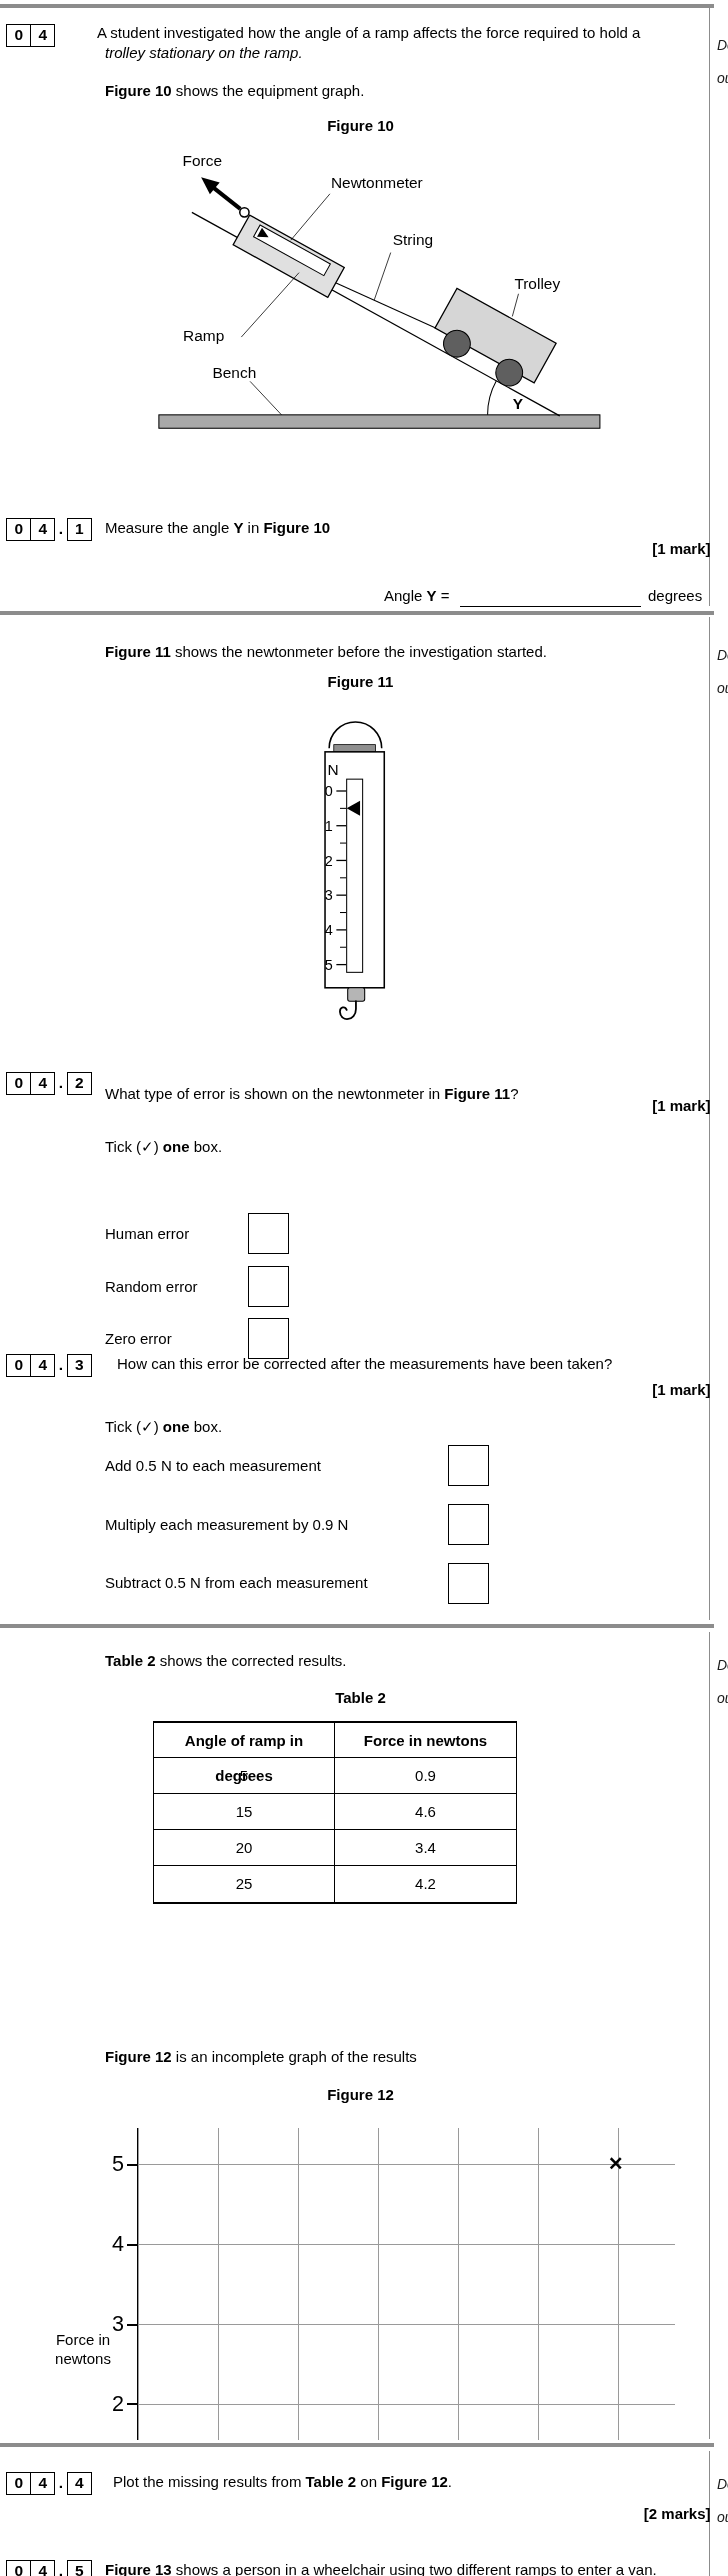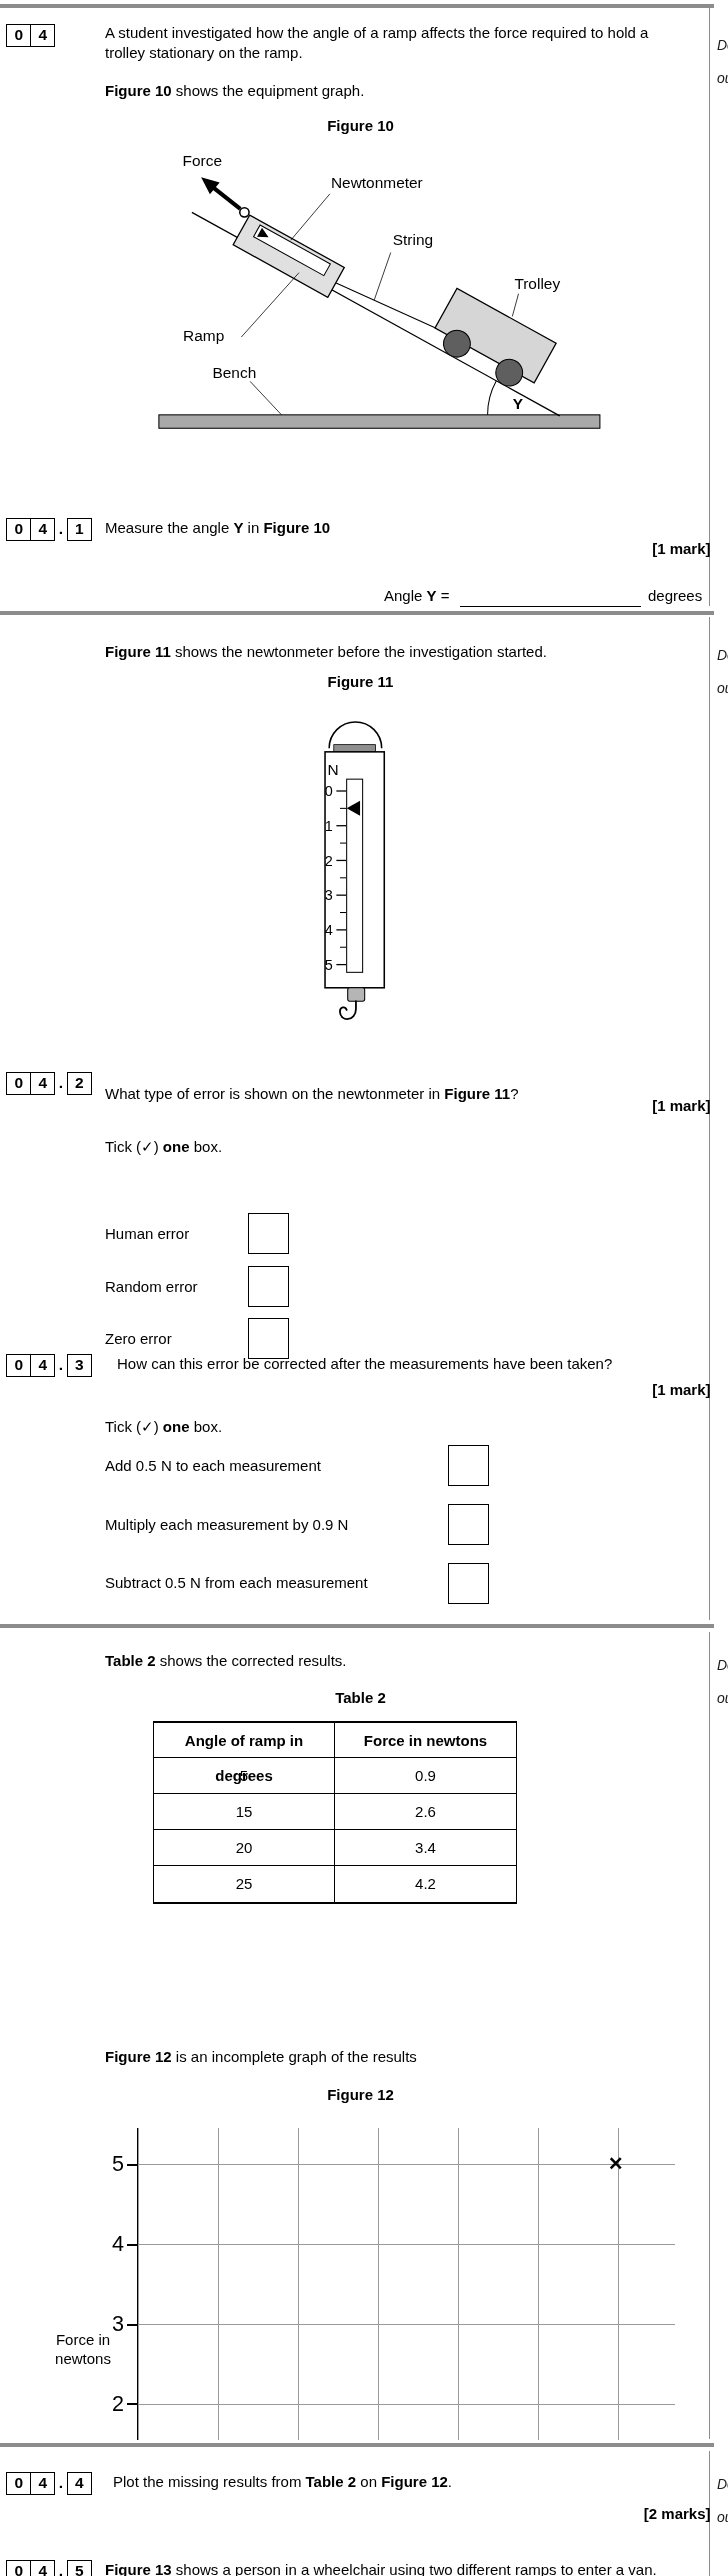--- a/index.html
+++ b/index.html
@@ -73,22 +73,22 @@
     <div>Do not write</div>
     <div>outside the</div>
   </div>
 
   <div class="qnum" style="top:24px;">
     <div class="pair">
         <span class="qcell">0</span>
         <span class="qcell">4</span>
       </div>
   </div>
-  <div class="abs t" style="left:105px;top:24px;text-align:center;">A student investigated how the angle of a ramp affects the force required to hold a</div>
-  <div class="abs t" style="left:105px;top:44px;">trolley stationary on the ramp.</div>
+  <div class="abs t" style="left:97px;top:24px;text-align:center;">A student investigated how the angle of a ramp affects the force required to hold a</div>
+  <div class="abs t" style="left:105px;top:44px;font-style:italic;">trolley stationary on the ramp.</div>
   <div class="abs t" style="left:105px;top:82px;"><span class="b">Figure 10</span><span> shows the equipment graph.</span></div>
   <div class="center-head" style="top:117px;">Figure 10</div>
 
   <svg class="abs" style="left:129px;top:135px;" width="474" height="299" viewBox="0 0 920 580">
 
     <rect x="58" y="543" width="856" height="26" fill="#a9a9a9" stroke="#000" stroke-width="2"></rect>
 
     <line x1="122" y1="150" x2="836" y2="545" stroke="#000" stroke-width="2.5"></line>
 
     <path d="M 696 543 A 136 136 0 0 1 713 477" fill="none" stroke="#000" stroke-width="2"></path>
@@ -221,21 +221,21 @@
     <div class="t2row">
       <div class="c c1 hd">Angle of ramp in degrees</div>
       <div class="c hd">Force in newtons</div>
     </div>
     <div class="t2row">
         <div class="c c1">5</div>
         <div class="c">0.9</div>
       </div>
     <div class="t2row">
         <div class="c c1">15</div>
-        <div class="c">2.6</div>
+        <div class="c">4.6</div>
       </div>
     <div class="t2row">
         <div class="c c1">20</div>
         <div class="c">3.4</div>
       </div>
     <div class="t2row">
         <div class="c c1">25</div>
         <div class="c">4.2</div>
       </div>
   </div>

